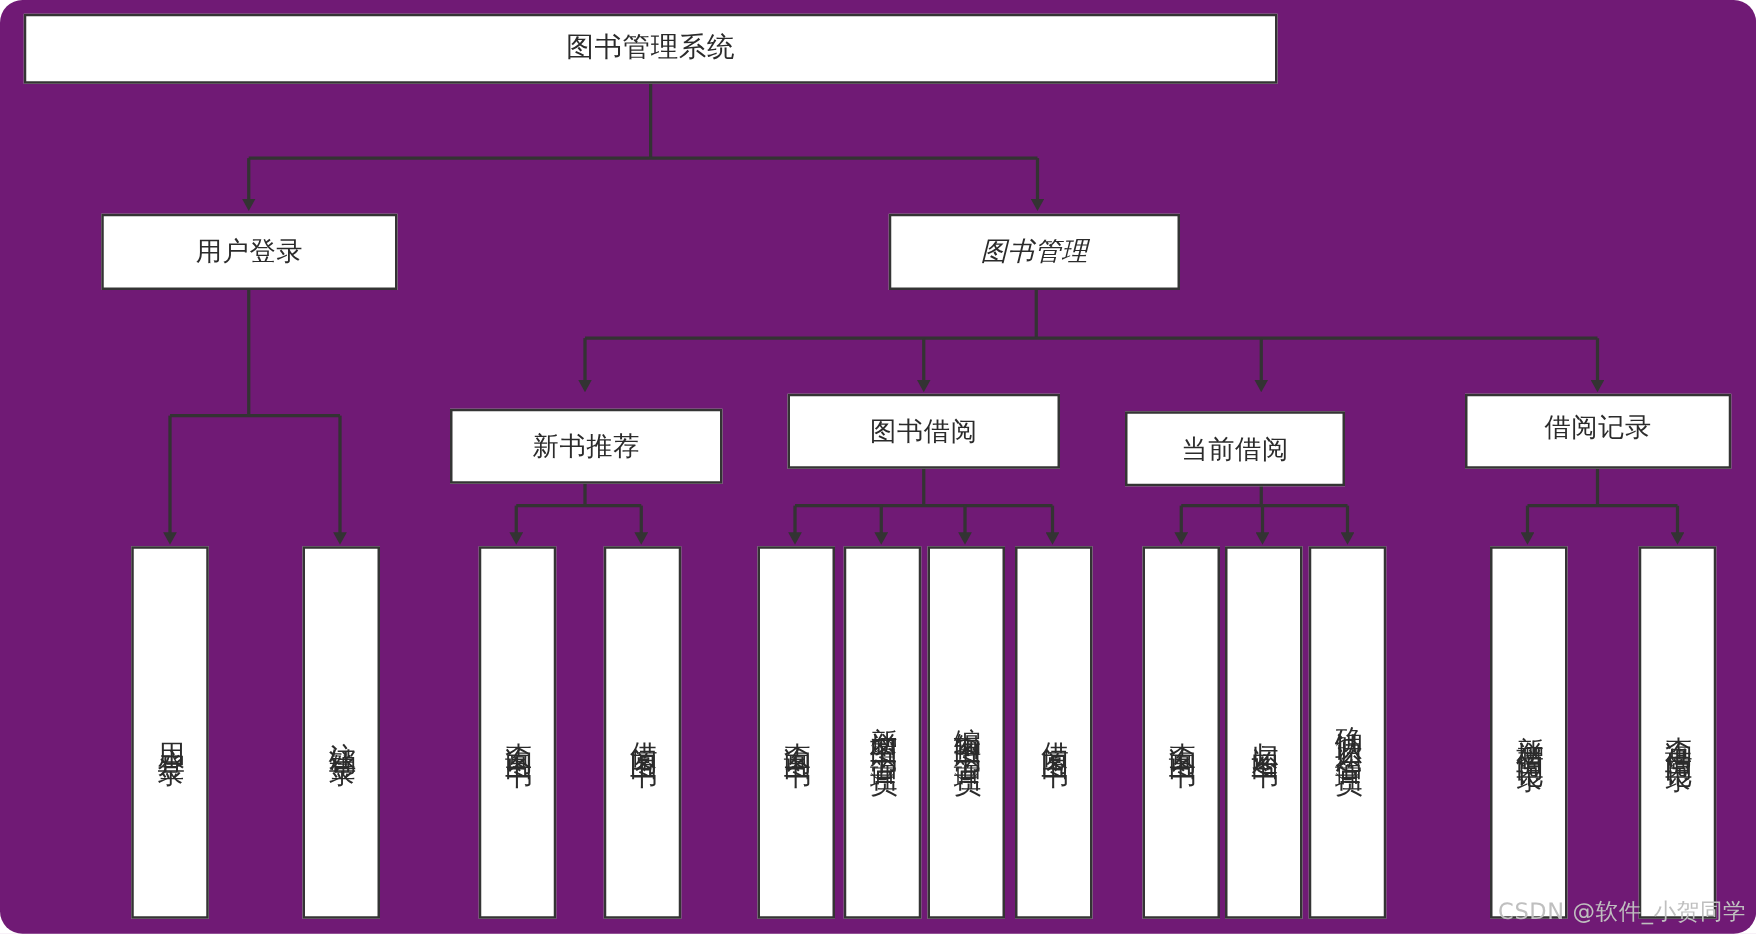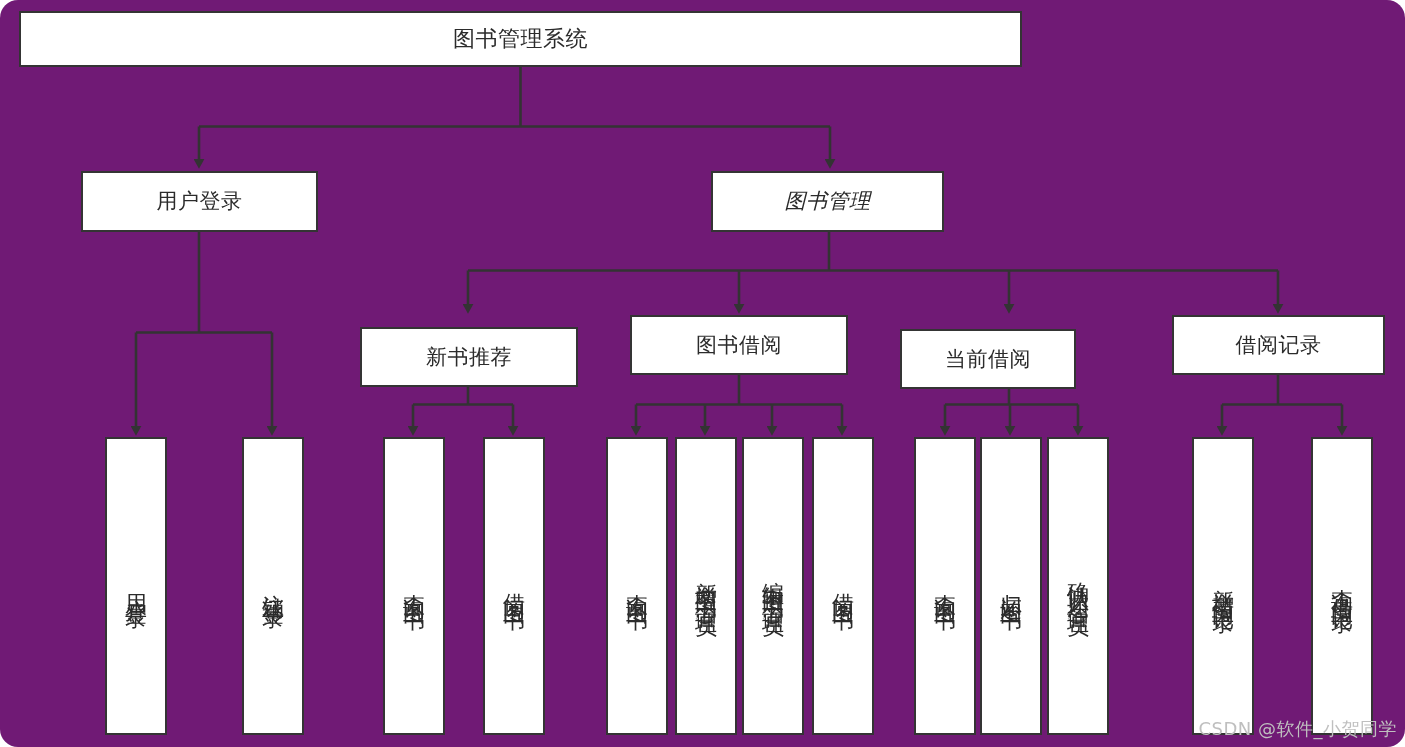--- a/index.html
+++ b/index.html
@@ -147,21 +147,21 @@
   </div>
 
   <div class="node horizontal" style="left:630px; top:315px; width:218px; height:60px;">
     <span class="label">图书借阅</span>
   </div>
 
   <div class="node horizontal" style="left:900px; top:329px; width:176px; height:60px;">
     <span class="label">当前借阅</span>
   </div>
 
-  <div class="node horizontal" style="left:1172px; top:315px; width:213px; height:60px;">
+  <div class="node horizontal" style="left:1172px; top:315px; width:213px; height:60px;font-family:Liberation Mono, monospace;">
     <span class="label">借阅记录</span>
   </div>
 
   <div class="node vertical" style="left:105px; top:437px; width:62px; height:298px;">
     <span class="label">用户登录</span>
   </div>
 
   <div class="node vertical" style="left:242px; top:437px; width:62px; height:298px;">
     <span class="label">注销登录</span>
   </div>

